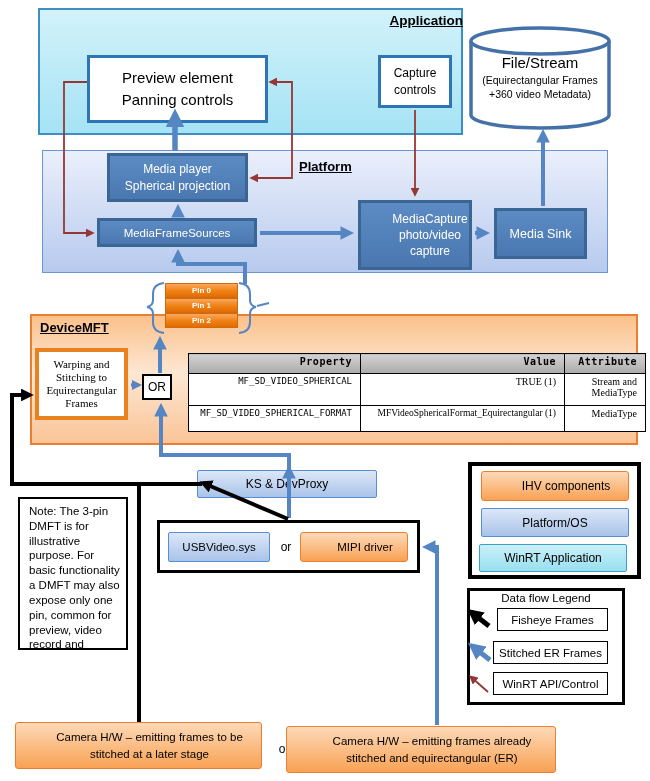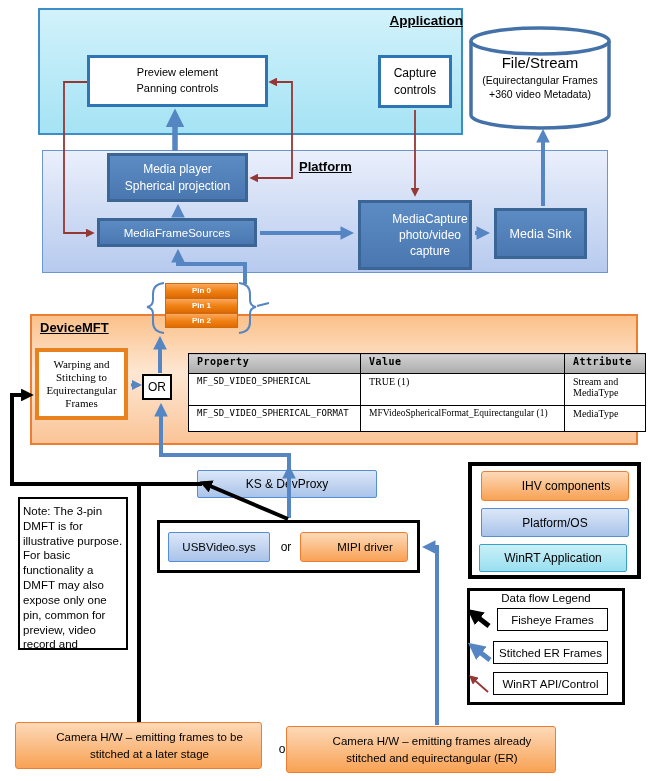--- a/index.html
+++ b/index.html
@@ -23,21 +23,21 @@
   .chip-orange{background:linear-gradient(180deg,#fdd9b8 0%,#f8a254 100%);border:1.5px solid #ed7d31;border-radius:3px;padding-left:22px;}
   .chip-blue{background:linear-gradient(180deg,#dce7f8 0%,#a9c3e9 100%);border:1.5px solid #558ed5;border-radius:2px;}
   .chip-cyan{background:linear-gradient(180deg,#c9f0f8 0%,#99dff0 100%);border:1.5px solid #3ba0c4;border-radius:2px;}
   .black-frame{background:#fff;border:3px solid #000;}
   
   .pin{width:73px;height:15px;background:linear-gradient(180deg,#fba75c 0%,#ef8012 55%,#e06c05 100%);
        border:1px solid #d2690a;box-sizing:border-box;color:#fff;font-size:8px;font-weight:bold;
        display:flex;align-items:center;justify-content:center;}
   
   table.props{border-collapse:collapse;background:#fff;}
-  table.props td,table.props th{border:1.6px solid #000;vertical-align:top;padding:2px 8px;text-align:left;}
+  table.props td,table.props th{border:1.6px solid #000;vertical-align:top;padding:2px 8px;text-align:right;}
   table.props th{background:linear-gradient(180deg,#d2d2d2 0%,#ababab 100%);
        font-family:"DejaVu Sans Mono",monospace;font-size:10px;font-weight:bold;letter-spacing:.5px;height:15px;}
   .mono{font-family:"DejaVu Sans Mono",monospace;font-size:9px;}
   .serif{font-family:"Liberation Serif",serif;font-size:10px;}
   .nowrap{white-space:nowrap;font-size:9.5px;}
   .warp{font-family:"Liberation Serif",serif;font-size:11px;line-height:1.2;}
   .note-box{background:#fff;border:2px solid #000;font-size:11.5px;line-height:1.29;}
   .legend-item-box{background:#fff;border:1.5px solid #000;font-size:11.5px;}
   svg.layer{position:absolute;left:0;top:0;pointer-events:none;}
 </style>
@@ -52,21 +52,21 @@
 
   <svg class="layer" width="650" height="781" viewBox="0 0 650 781">
     <path d="M471,41 L471,115 A69,13 0 0 0 609,115 L609,41" fill="#ffffff" stroke="#4472a8" stroke-width="3.5"></path>
     <ellipse cx="540" cy="41" rx="69" ry="13" fill="#ffffff" stroke="#4472a8" stroke-width="3.5"></ellipse>
   </svg>
 
   <div class="abs group-title" style="left:38px;top:13px;width:425px;text-align:right;font-size:13.5px;">Application</div>
   <div class="abs group-title" style="left:299px;top:159px;">Platform</div>
   <div class="abs group-title" style="left:40px;top:320px;">DeviceMFT</div>
 
-  <div class="abs white-blue flexc" style="left:87px;top:55px;width:181px;height:52px;font-size:11px;line-height:1.45;">
+  <div class="abs white-blue flexc" style="left:87px;top:55px;width:181px;height:68px;font-size:15px;line-height:1.45;">
     <div>Preview element</div>
     <div>Panning controls</div>
   </div>
   <div class="abs white-blue flexc" style="left:378px;top:55px;width:74px;height:53px;font-size:12px;line-height:1.4;">
     <div>Capture</div>
     <div>controls</div>
   </div>
 
   <div class="abs" style="left:470px;top:54px;width:140px;text-align:center;font-size:15px;">File/Stream</div>
   <div class="abs" style="left:466px;top:74px;width:148px;text-align:center;font-size:10.5px;">(Equirectangular Frames</div>
@@ -130,21 +130,21 @@
 
   <div class="abs black-frame" style="left:157px;top:520px;width:263px;height:53px;border-width:3.5px;"></div>
   <div class="abs chip-blue flexc" style="left:168px;top:532px;width:102px;height:30px;font-size:11.5px;">
     <div>USBVideo.sys</div>
   </div>
   <div class="abs flexc" style="left:272px;top:532px;width:28px;height:30px;font-size:12px;">or</div>
   <div class="abs chip-orange flexc" style="left:300px;top:532px;width:108px;height:30px;font-size:11.5px;">
     <div>MIPI driver</div>
   </div>
 
-  <div class="abs note-box" style="left:18px;top:497px;width:110px;height:153px;padding:5px 2px 0 3px;">
+  <div class="abs note-box" style="left:18px;top:497px;width:110px;height:153px;padding:5px 2px 0 9px;">
     <span>Note: The 3-pin DMFT is for illustrative purpose. For basic functionality a DMFT may also expose only one pin, common for preview, video record and</span>
   </div>
 
   <div class="abs black-frame" style="left:468px;top:462px;width:173px;height:117px;border-width:4px;"></div>
   <div class="abs chip-orange flexc" style="left:481px;top:471px;width:148px;height:30px;font-size:12px;">
     <div>IHV components</div>
   </div>
   <div class="abs chip-blue flexc" style="left:481px;top:508px;width:148px;height:29px;font-size:12px;">
     <div>Platform/OS</div>
   </div>

